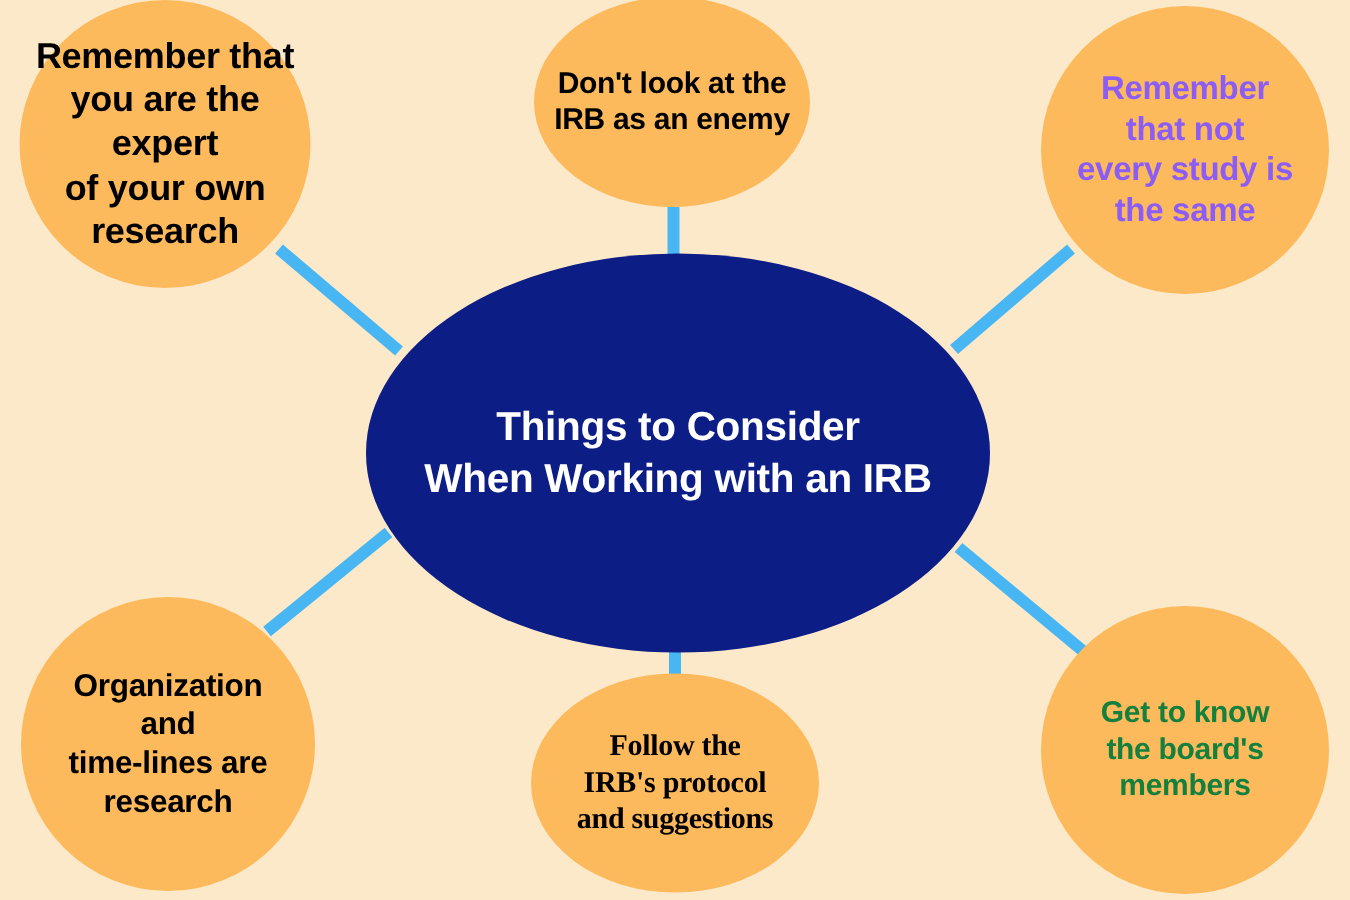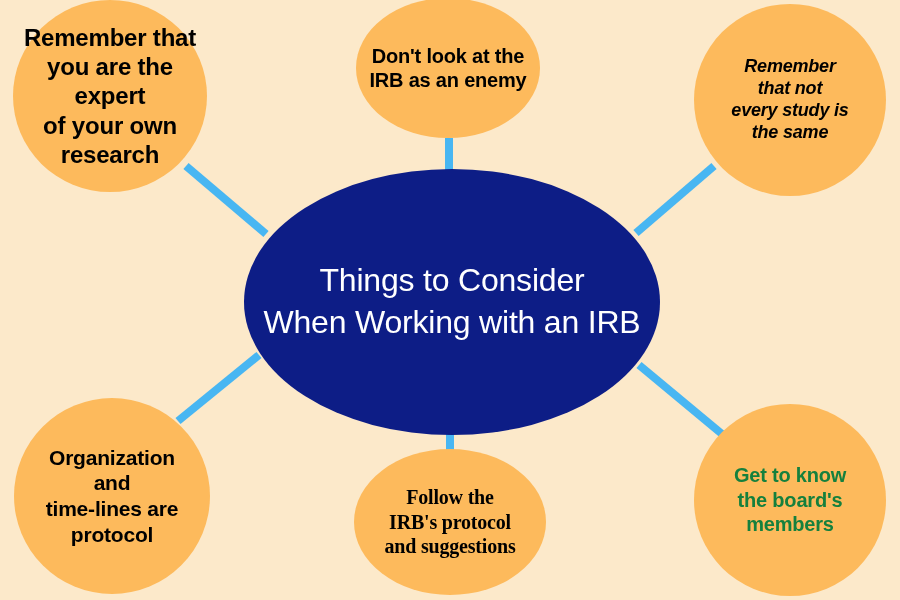--- a/index.html
+++ b/index.html
@@ -41,22 +41,22 @@
   .leaf-label {
     font-size: 20px;
   }
   #center-label {
     position: absolute;
     display: flex;
     align-items: center;
     justify-content: center;
     text-align: center;
     color: #ffffff;
-    font-weight: normal;
-    font-size: 32px;
+    font-weight: bold;
+    font-size: 27px;
     line-height: 1.3;
     white-space: pre-line;
     letter-spacing: -0.2px;
     pointer-events: none;
   }
 </style>
 </head>
 <body>
 
 <div id="canvas">
@@ -86,28 +86,28 @@
   <div id="center-label" style="left: 244px; top: 169px; width: 416px; height: 266px; color: rgb(255, 255, 255);">Things to Consider
 When Working with an IRB</div>
 
   <div id="node-label-group">
       <div class="node-label leaf-label" style="left: 13px; top: 0px; width: 194px; height: 192px; font-size: 24px; color: rgb(0, 0, 0);">Remember that
 you are the expert
 of your own
 research</div>
       <div class="node-label leaf-label" style="left: 356px; top: -2px; width: 184px; height: 140px; font-size: 20px; color: rgb(0, 0, 0);">Don't look at the
 IRB as an enemy</div>
-      <div class="node-label leaf-label" style="left: 694px; top: 4px; width: 192px; height: 192px; font-size: 18px; color: #000000; font-style: italic;">Remember
+      <div class="node-label leaf-label" style="left: 694px; top: 4px; width: 192px; height: 192px; font-size: 22px; color: #8b5cf6;">Remember
 that not
 every study is
 the same</div>
       <div class="node-label leaf-label" style="left: 14px; top: 398px; width: 196px; height: 196px; font-size: 21px; color: rgb(0, 0, 0);">Organization
 and
 time-lines are
-protocol</div>
+research</div>
       <div class="node-label leaf-label" style="left: 354px; top: 449px; width: 192px; height: 146px; font-size: 20px; color: #000000; font-family: Liberation Serif, serif;">Follow the
 IRB's protocol
 and suggestions</div>
       <div class="node-label leaf-label" style="left: 694px; top: 404px; width: 192px; height: 192px; font-size: 20px; color: #15803d;">Get to know
 the board's
 members</div>
     </div>
 
 </div>
 

